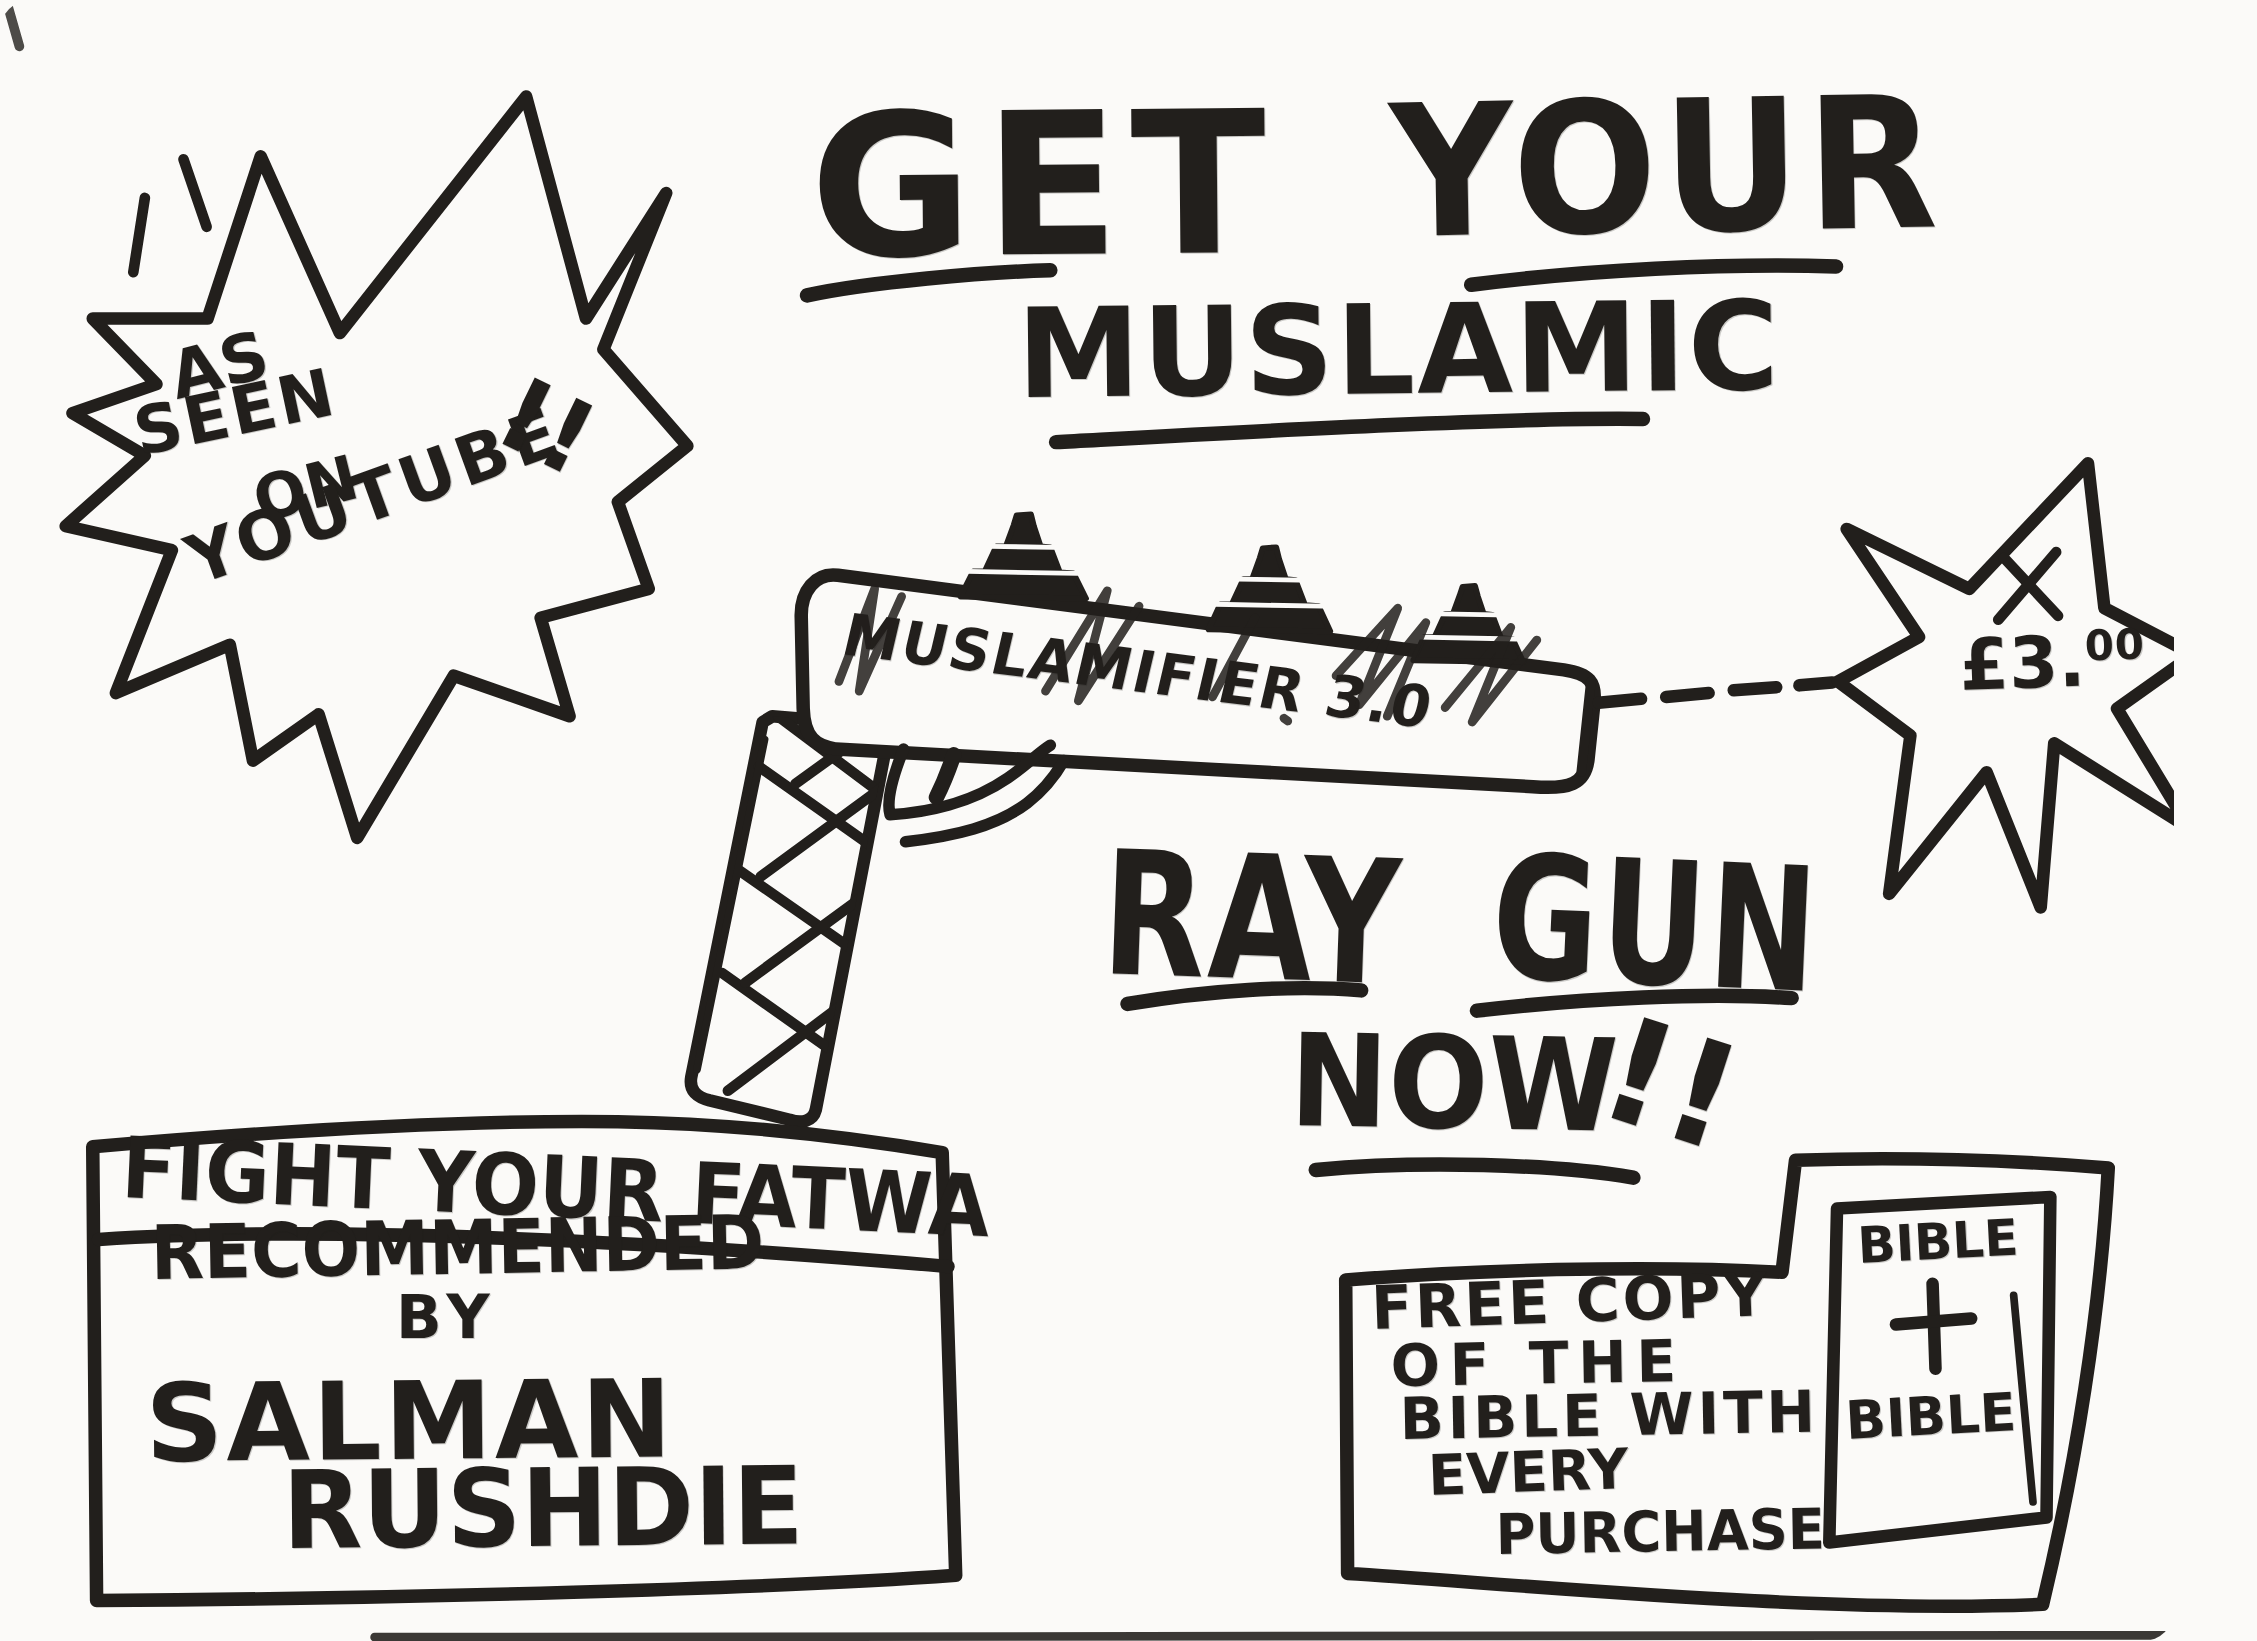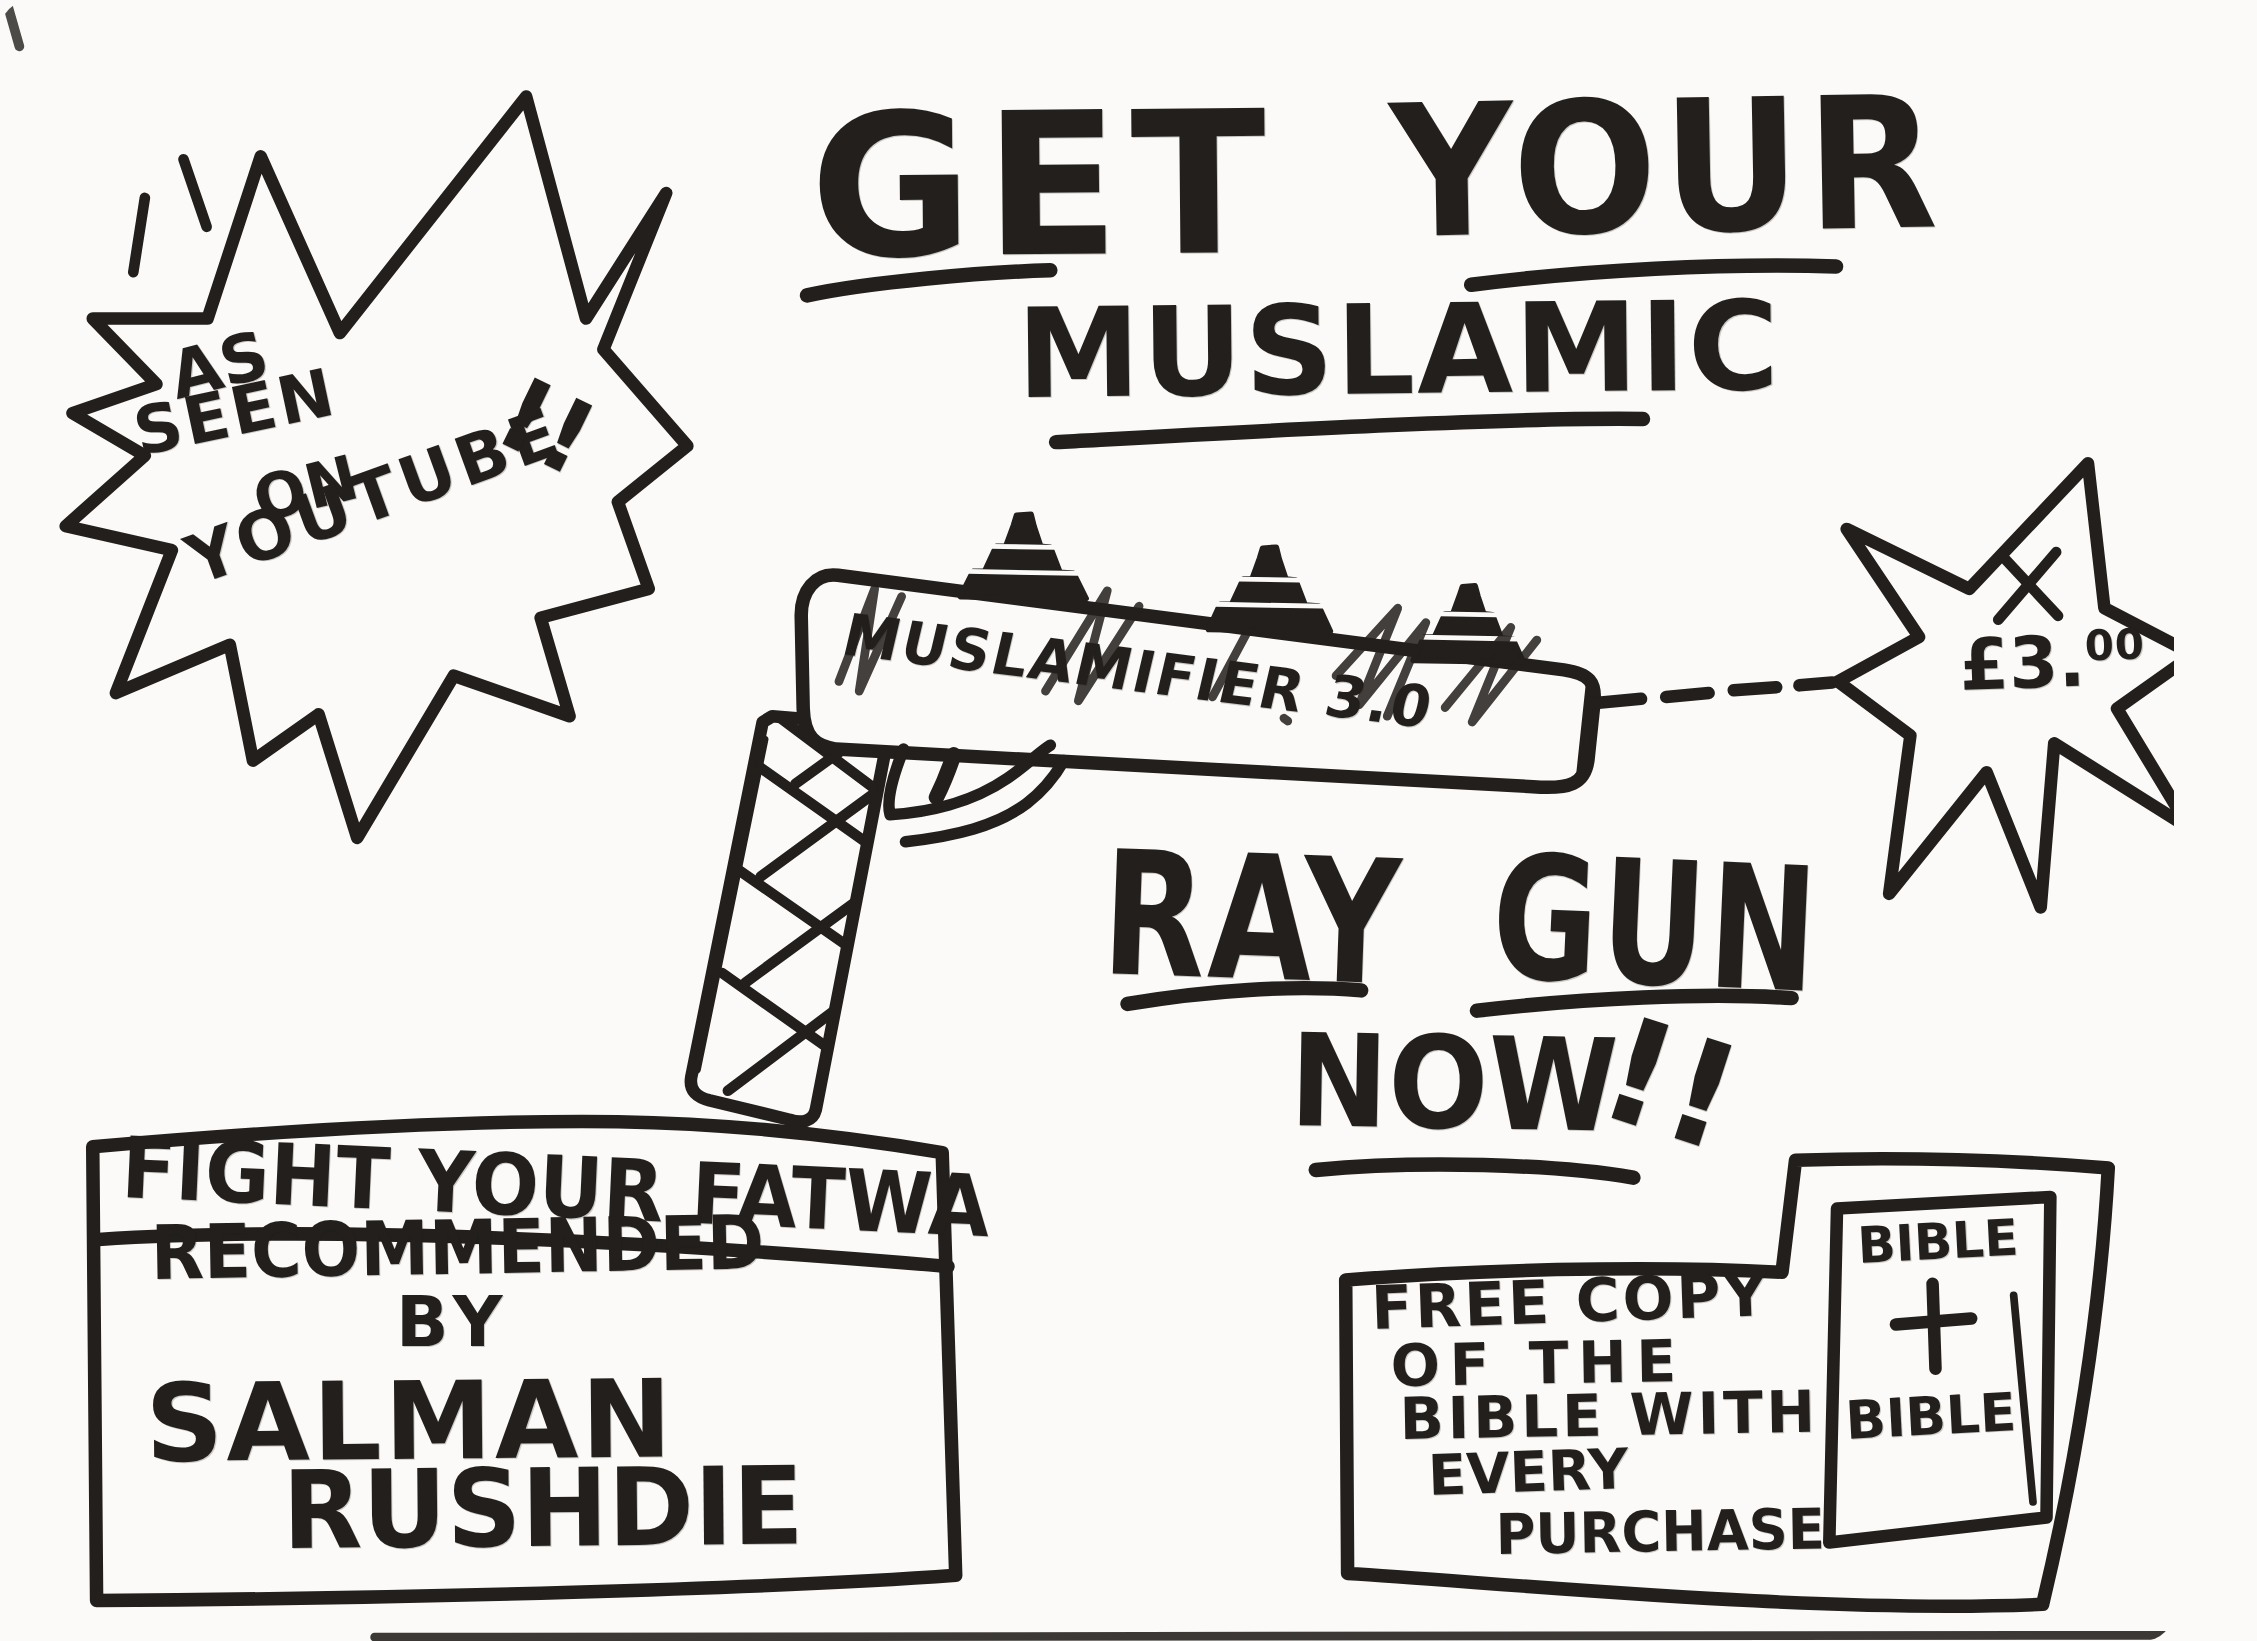--- a/index.html
+++ b/index.html
@@ -131,21 +131,21 @@
 
   <div class="t" style="left:1958px; top:624px; font-size:71px; transform:rotate(-2deg);"><span>£3.</span><span class="cents">00</span></div>
 
   <div class="t" style="left:1106px; top:813px; font-size:172px; letter-spacing:3.9px; transform:rotate(2deg) scaleX(.78);">RAY</div>
   <div class="t" style="left:1497px; top:817px; font-size:172px; letter-spacing:3.9px; transform:rotate(2.5deg) scaleX(.75);">GUN</div>
   <div class="t" style="left:1291px; top:1006px; font-size:128px; transform:rotate(1deg) scaleX(.92);">NOW</div>
   <div class="t" style="left:1634px; top:983px; font-size:145px; transform:rotate(18deg);">!!</div>
 
   <div class="t" style="left:124px; top:1118px; font-size:85px; transform:rotate(2.6deg) scaleX(.93);">FIGHT YOUR FATWA</div>
   <div class="t" style="left:150px; top:1209px; font-size:75px; transform:rotate(-1deg) scaleX(.92);">RECOMMENDED</div>
-  <div class="t" style="left:396px; top:1282px; font-size:69px; letter-spacing:7.7px;">BY</div>
+  <div class="t" style="left:396px; top:1282px; font-size:60px; letter-spacing:7.7px;">BY</div>
   <div class="t" style="left:145px; top:1361px; font-size:108px; letter-spacing:2.9px; transform:rotate(-0.5deg);">SALMAN</div>
   <div class="t" style="left:282px; top:1448px; font-size:108px; transform:rotate(-0.5deg) scaleX(.96);">RUSHDIE</div>
 
   <div class="t" style="left:1370px; top:1273px; font-size:60px; letter-spacing:2.9px; transform:rotate(-2deg);">FREE COPY</div>
   <div class="t" style="left:1390px; top:1332px; font-size:58px; letter-spacing:9.7px; transform:rotate(-1deg);">OF THE</div>
   <div class="t" style="left:1399px; top:1385px; font-size:58px; letter-spacing:3.9px; transform:rotate(-1deg);">BIBLE WITH</div>
   <div class="t" style="left:1427px; top:1443px; font-size:56px; transform:rotate(-2deg);">EVERY</div>
   <div class="t" style="left:1495px; top:1502px; font-size:56px; transform:rotate(-1deg) scaleX(.97);">PURCHASE</div>
 
   <div class="t" style="left:1856px; top:1217px; font-size:50px; transform:rotate(-3deg);">BIBLE</div>

